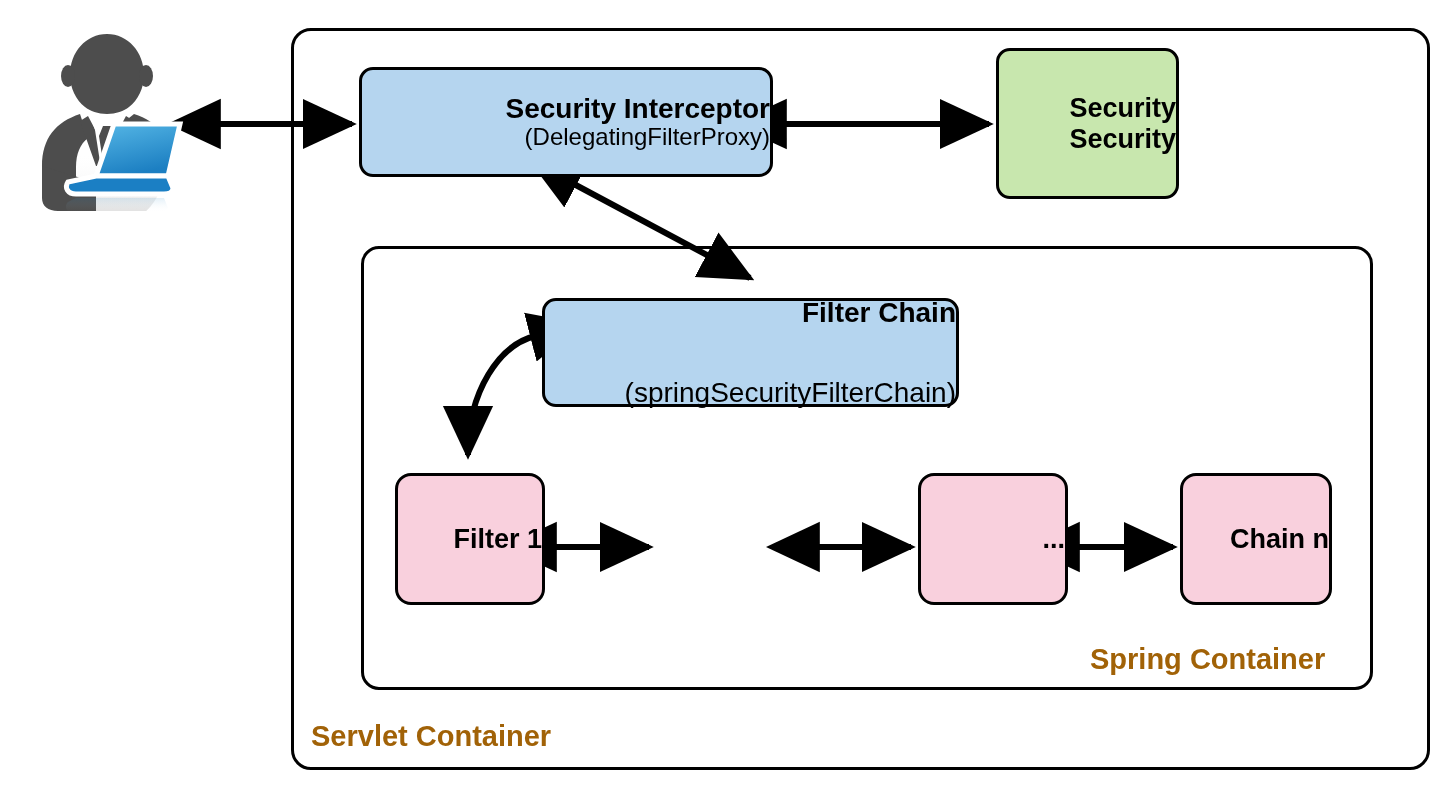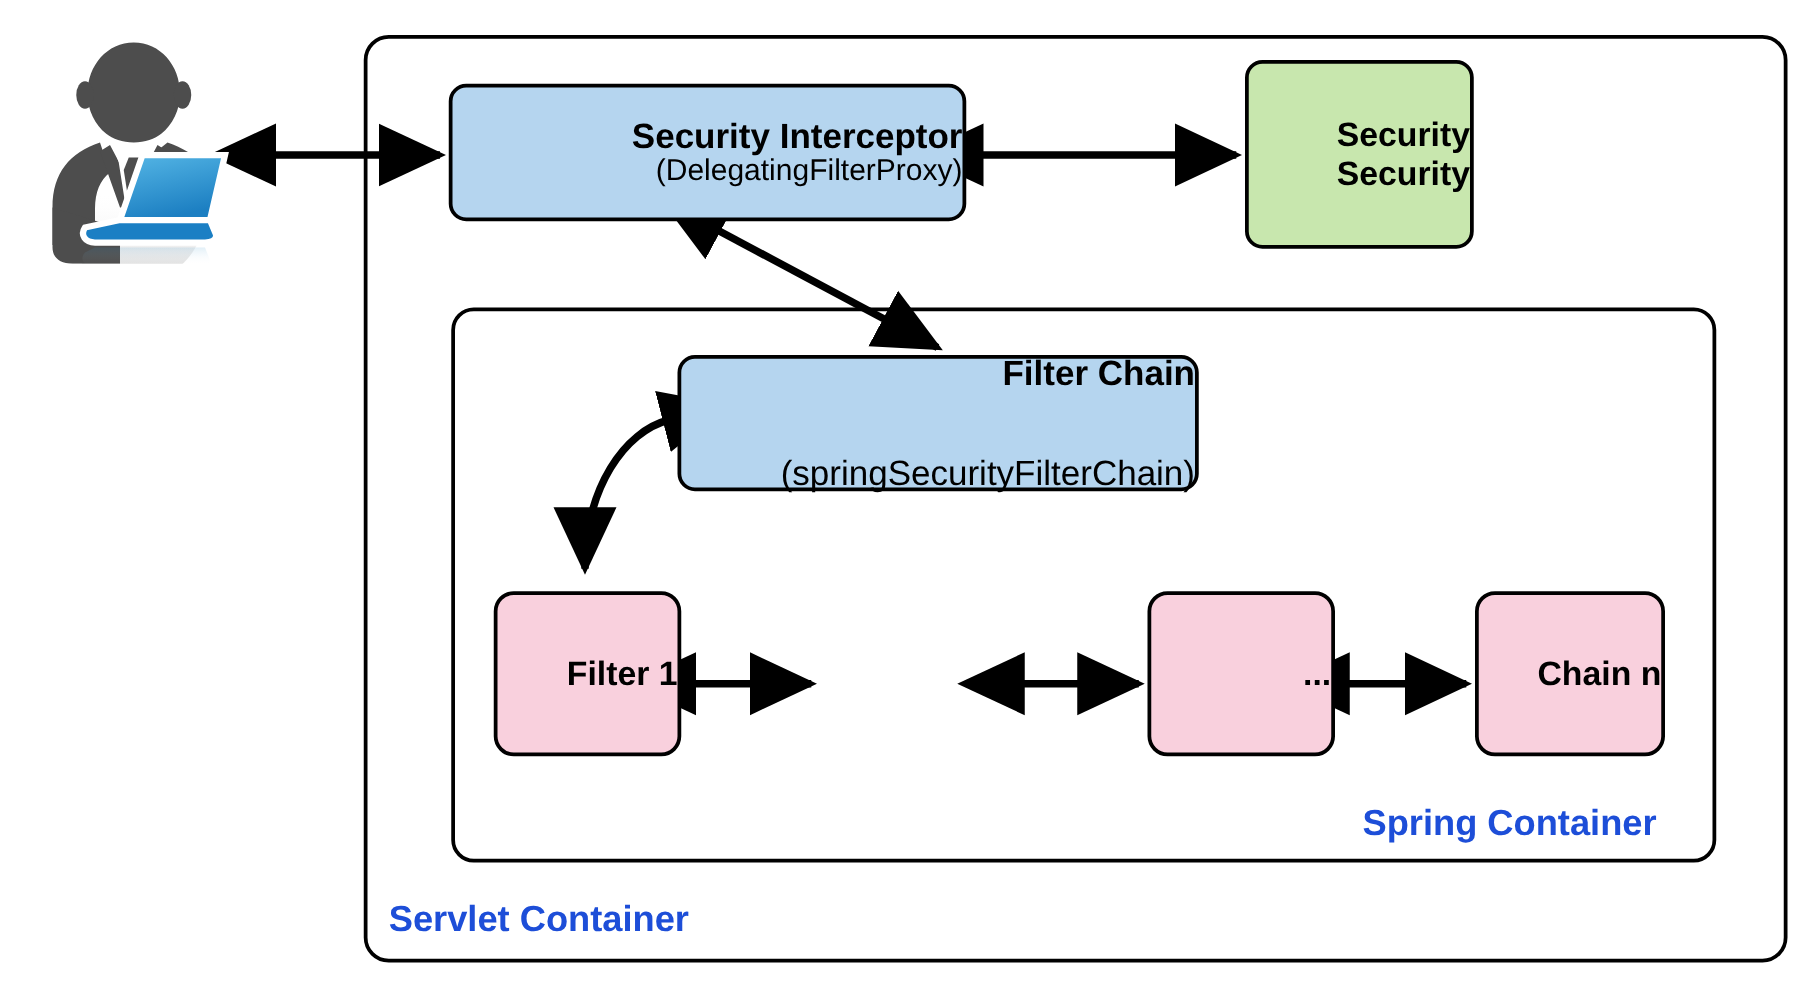--- a/index.html
+++ b/index.html
@@ -33,40 +33,40 @@
     position:absolute;
     box-sizing:border-box;
     border:3px solid #000000;
     border-radius:20px;
     background:transparent;
   }
   .container-label{
     position:absolute;
     font-weight:bold;
     font-size:29px;
-    color:#1d4ed8;
+    color:#a16207;
     white-space:nowrap;
   }
 
   #servlet-container{left:291px;top:28px;width:1139px;height:742px;}
   #servlet-container-label{left:311px;top:720px;}
 
   #spring-container{left:361px;top:246px;width:1012px;height:444px;border-radius:18px;}
   #spring-container-label{left:1090px;top:643px;}
 
   
   #security-interceptor{
     left:359px;top:67px;width:414px;height:110px;
     background:#b5d5ef;border-radius:14px;
   }
   #security-interceptor .title{font-size:28px;}
   #security-interceptor .sub{font-size:24px;margin-top:0;}
 
   #filter-chain{
-    left:542px;top:284px;width:417px;height:109px;
+    left:542px;top:298px;width:417px;height:109px;
     background:#b5d5ef;border-radius:14px;gap:47px;
   }
   #filter-chain .title{font-size:28px;}
   #filter-chain .sub{font-size:28px;margin-top:2px;}
 
   
   #secured-resource{
     left:996px;top:48px;width:183px;height:151px;
     background:#c8e7ae;border-radius:14px;
   }

